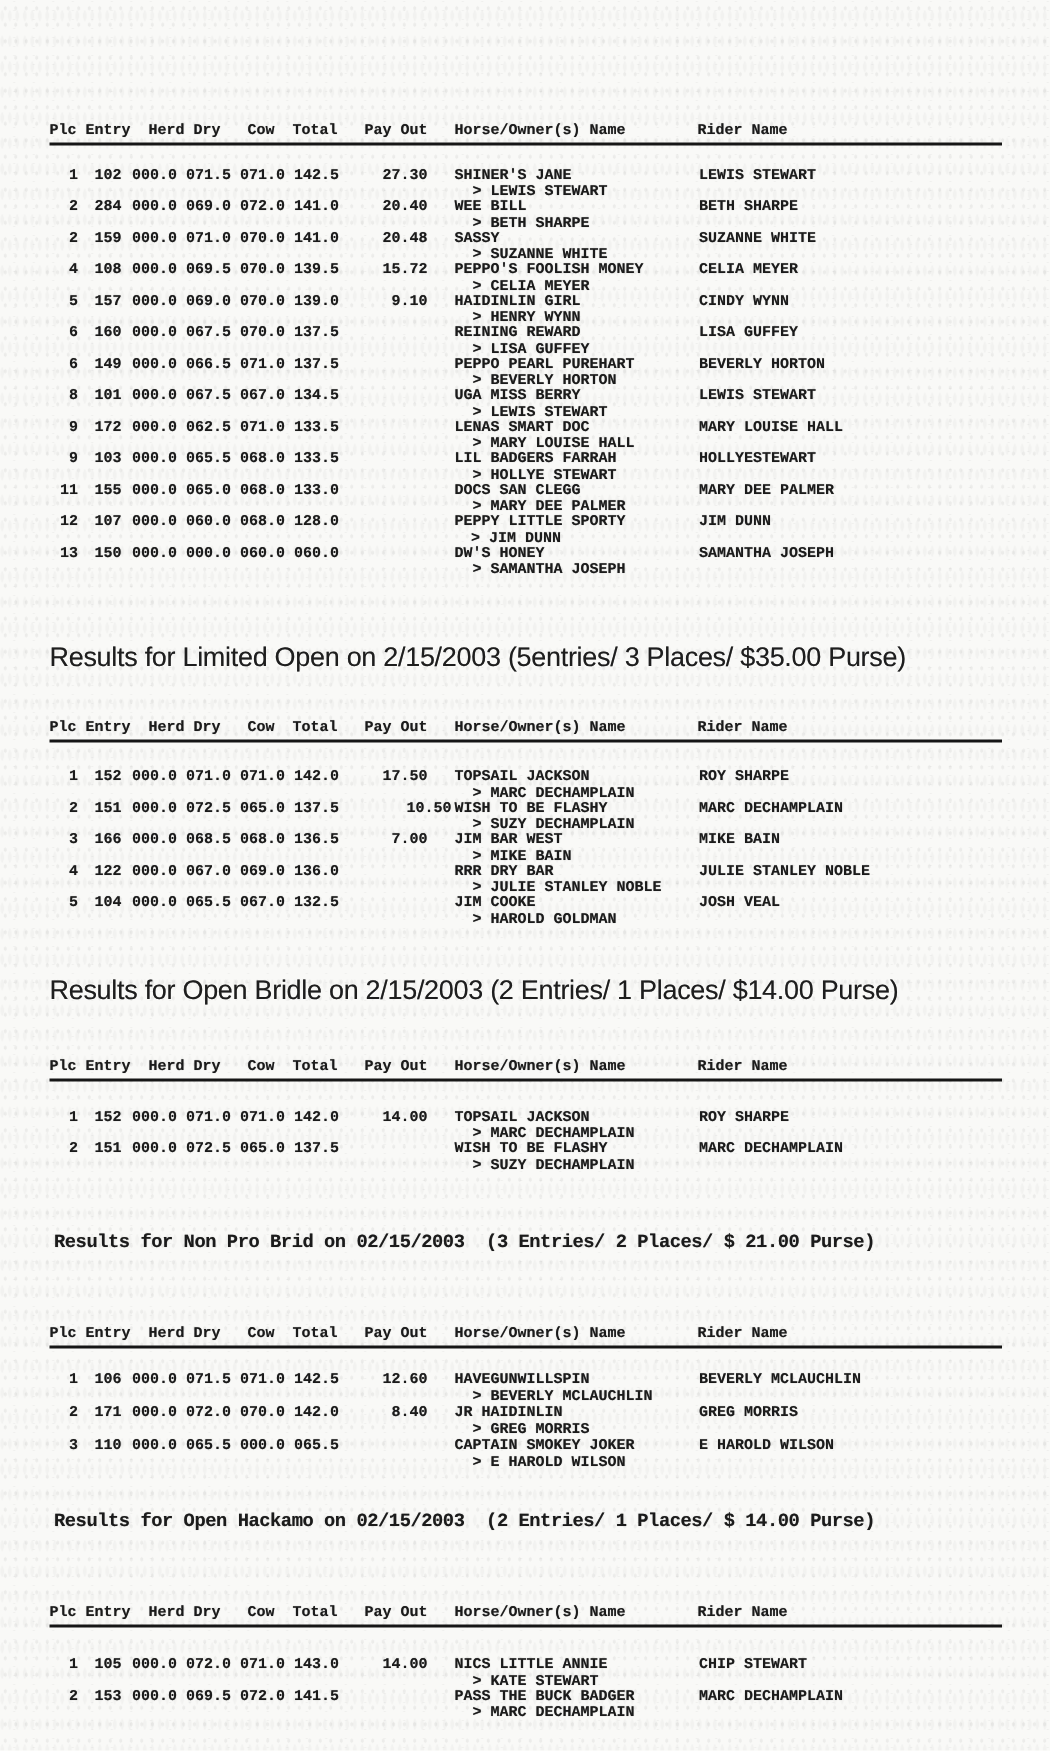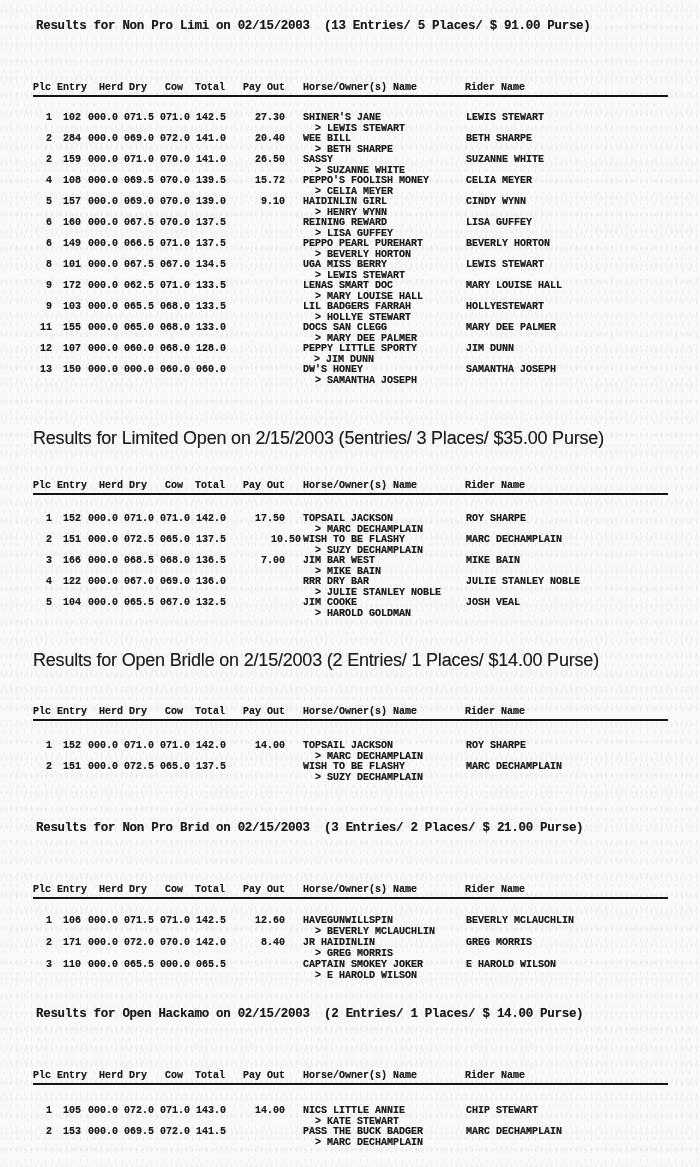--- a/index.html
+++ b/index.html
@@ -30,21 +30,20 @@
     font-weight:400;color:#1e1e1e;font-size:18px;line-height:20px;
     letter-spacing:-0.2px;text-shadow:0 0 0.4px rgba(30,30,30,0.5);
   }
   .rule{position:absolute;left:33px;width:635px;height:2px;background:#161616;}
   .r-al{text-align:right;}
 </style>
 </head>
 <body>
 
 <div class="page" id="page">
-    <div class="abs tw tw-title" style="left: 36px; top: 20px;">Results for Non Pro Limi on 02/15/2003  (13 Entries/ 5 Places/ $ 91.00 Purse)</div>
     <div class="abs tw" style="left: 33px; top: 82px;">Plc</div>
     <div class="abs tw" style="left: 57px; top: 82px;">Entry</div>
     <div class="abs tw" style="left: 99px; top: 82px;">Herd</div>
     <div class="abs tw" style="left: 129px; top: 82px;">Dry</div>
     <div class="abs tw" style="left: 165px; top: 82px;">Cow</div>
     <div class="abs tw" style="left: 195px; top: 82px;">Total</div>
     <div class="abs tw" style="left: 243px; top: 82px;">Pay Out</div>
     <div class="abs tw" style="left: 303px; top: 82px;">Horse/Owner(s) Name</div>
     <div class="abs tw" style="left: 465px; top: 82px;">Rider Name</div>
     <div class="rule" style="top: 95px;"></div>
@@ -67,21 +66,21 @@
     <div class="abs tw r-al" style="left: 225px; top: 133px; width: 60px;">20.40</div>
     <div class="abs tw" style="left: 303px; top: 133px; text-align: center;">WEE BILL</div>
     <div class="abs tw" style="left: 466px; top: 133px;">BETH SHARPE</div>
     <div class="abs tw" style="left: 315px; top: 143.5px;">&gt; BETH SHARPE</div>
     <div class="abs tw r-al" style="left: 30px; top: 154px; width: 22px;">2</div>
     <div class="abs tw r-al" style="left: 51px; top: 154px; width: 30px;">159</div>
     <div class="abs tw" style="left: 88px; top: 154px;">000.0</div>
     <div class="abs tw" style="left: 124px; top: 154px;">071.0</div>
     <div class="abs tw" style="left: 160px; top: 154px;">070.0</div>
     <div class="abs tw" style="left: 196px; top: 154px;">141.0</div>
-    <div class="abs tw r-al" style="left: 225px; top: 154px; width: 60px;">26.50</div>
+    <div class="abs tw r-al" style="left: 225px; top: 154px; width: 60px;">20.48</div>
     <div class="abs tw" style="left: 303px; top: 154px;">SASSY</div>
     <div class="abs tw" style="left: 466px; top: 154px;">SUZANNE WHITE</div>
     <div class="abs tw" style="left: 315px; top: 164.5px;">&gt; SUZANNE WHITE</div>
     <div class="abs tw r-al" style="left: 30px; top: 175px; width: 22px;">4</div>
     <div class="abs tw r-al" style="left: 51px; top: 175px; width: 30px;">108</div>
     <div class="abs tw" style="left: 88px; top: 175px;">000.0</div>
     <div class="abs tw" style="left: 124px; top: 175px;">069.5</div>
     <div class="abs tw" style="left: 160px; top: 175px;">070.0</div>
     <div class="abs tw" style="left: 196px; top: 175px;">139.5</div>
     <div class="abs tw r-al" style="left: 225px; top: 175px; width: 60px;">15.72</div>

